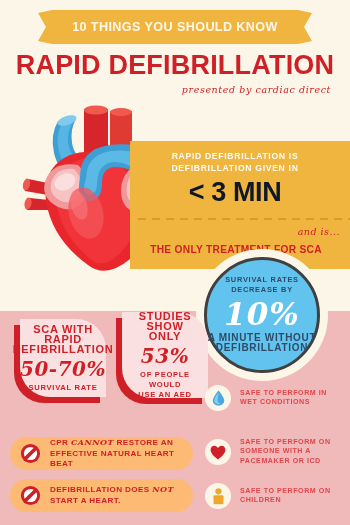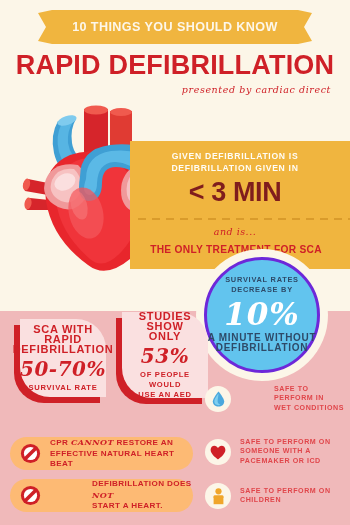--- a/index.html
+++ b/index.html
@@ -24,36 +24,36 @@
   
   .title{position:absolute;left:0;top:50px;width:350px;text-align:center;color:#cf2027;
     font-size:27px;font-weight:bold;letter-spacing:.2px;white-space:nowrap;}
   .byline{position:absolute;right:19px;top:84px;color:#cf2027;font-size:9.5px;
     font-family:"DejaVu Serif",serif;font-style:italic;letter-spacing:.6px;white-space:nowrap;}
 
   
   .ypanel{position:absolute;left:130px;top:141px;width:220px;height:128px;background:#f0b53f;}
   .ypanel .l1{position:absolute;left:0;right:10px;top:10px;text-align:center;color:#fffdf6;
     font-size:8.6px;font-weight:bold;letter-spacing:.7px;line-height:11.5px;}
-  .ypanel .big{position:absolute;left:0;right:10px;top:36px;text-align:center;color:#7f1d1d;
+  .ypanel .big{position:absolute;left:0;right:10px;top:36px;text-align:center;color:#0f172a;
     font-size:27px;font-weight:bold;letter-spacing:-.4px;line-height:30px;white-space:nowrap;}
   .ypanel .dash{position:absolute;left:8px;right:0;top:77px;height:2px;
     background:repeating-linear-gradient(to right,#d99b2b 0 8px,transparent 8px 14px);}
-  .ypanel .andis{position:absolute;left:0;right:10px;top:85px;text-align:center;color:#cf2027;
+  .ypanel .andis{position:absolute;left:0;right:10px;top:85px;text-align:right;color:#cf2027;
     font-size:9.5px;font-style:italic;font-family:"DejaVu Serif",serif;letter-spacing:.5px;}
   .ypanel .l2{position:absolute;left:0;right:8px;top:103px;text-align:center;color:#cf2027;
     font-size:10.2px;font-weight:bold;letter-spacing:.3px;white-space:nowrap;}
 
   
   .heart-art{position:absolute;left:18px;top:105px;width:168px;height:175px;}
 
   
   .blue-ring{position:absolute;left:196px;top:249px;width:132px;height:132px;border-radius:50%;background:#fcf6e8;}
   .blue-circle{position:absolute;left:204px;top:257px;width:116px;height:116px;border-radius:50%;
-    background:#62c4ee;border:3px solid #6d28d9;box-sizing:border-box;}
+    background:#62c4ee;border:3px solid #404040;box-sizing:border-box;}
   .blue-circle .t1{position:absolute;left:0;right:0;top:15px;text-align:center;color:#2e4a68;
     font-size:7.4px;font-weight:bold;letter-spacing:.75px;line-height:10px;}
   .blue-circle .pct{position:absolute;left:0;right:0;top:36px;text-align:center;color:#ffffff;
     font-size:31px;font-style:italic;font-weight:bold;font-family:"DejaVu Serif",serif;letter-spacing:1px;line-height:36px;}
   .blue-circle .t2{position:absolute;left:0;right:0;bottom:17px;text-align:center;color:#2e4a68;
     font-size:10px;font-weight:bold;letter-spacing:.7px;line-height:10px;}
 
   
   .statcard{position:absolute;}
   .sc-frame{position:absolute;left:0;top:0;width:100%;height:100%;background:#cf2027;
@@ -69,30 +69,30 @@
 
   .card1{left:14px;top:325px;width:86px;height:78px;}
   .card2{left:116px;top:318px;width:86px;height:86px;}
 
   
   .iconrow{position:absolute;display:flex;align-items:center;}
   .ic-badge{width:26px;height:26px;border-radius:50%;background:#fcf6e8;
     display:flex;align-items:center;justify-content:center;flex:0 0 auto;}
   .ic-text{margin-left:9px;color:#e0464b;font-size:7.1px;font-weight:bold;letter-spacing:.55px;line-height:9.4px;}
 
-  .row-wet{left:205px;top:385px;gap:34px;}
+  .row-wet{left:205px;top:385px;}
   .row-pace{left:205px;top:438px;}
   .row-child{left:205px;top:483px;}
 
   
   .pill{position:absolute;background:#fdba74;border-radius:17px;display:flex;align-items:center;padding-left:10px;box-sizing:border-box;}
   .pill-text{margin-left:9px;color:#cf2027;font-size:8.1px;font-weight:bold;letter-spacing:.4px;line-height:10.6px;}
   .pill-text i{font-style:italic;font-family:"DejaVu Serif",serif;font-weight:bold;}
   .pill1{left:10px;top:437px;width:183px;height:33px;}
-  .pill2{left:10px;top:479px;width:183px;height:33px;gap:42px;}
+  .pill2{left:10px;top:479px;width:183px;height:33px;}
 
   svg{display:block;overflow:visible;}
 </style>
 </head>
 <body>
 
 <div class="stage">
 
   <div class="pink-bg"></div>
 
@@ -141,21 +141,21 @@
       <path d="M68 74 Q68 50 93 46 Q120 43 134 56 Q143 65 137 73 Q130 80 123 71 Q111 56 96 57 Q80 58 79 78 Q79 90 71 90 Q63 88 68 74 Z" fill="#5bb9e6"></path>
       <ellipse cx="140" cy="64" rx="6" ry="11" fill="#86d0f0" transform="rotate(-8 140 64)"></ellipse>
 
       <ellipse cx="68" cy="108" rx="17" ry="26" fill="#f4565b" opacity=".75" transform="rotate(-14 68 108)"></ellipse>
       <ellipse cx="61" cy="100" rx="8" ry="15" fill="#f7797c" opacity=".6" transform="rotate(-16 61 100)"></ellipse>
     </svg>
   </div>
 
   <div class="ypanel">
     <div class="l1">
-      <div>GIVEN DEFIBRILLATION IS</div>
+      <div>RAPID DEFIBRILLATION IS</div>
       <div>DEFIBRILLATION GIVEN IN</div>
     </div>
     <div class="big">&lt; 3 MIN</div>
     <div class="dash"></div>
     <div class="andis">and is...</div>
     <div class="l2">THE ONLY TREATMENT FOR SCA</div>
   </div>
 
   <div class="blue-ring"></div>
   <div class="blue-circle">

